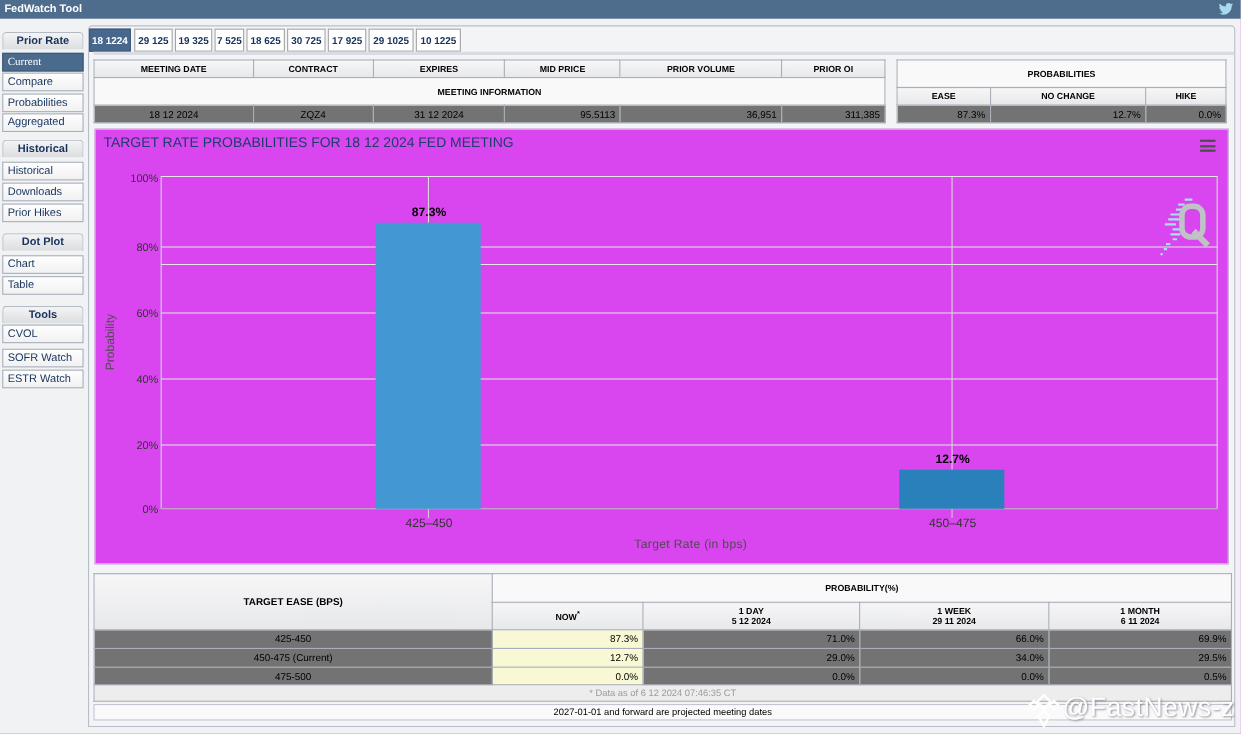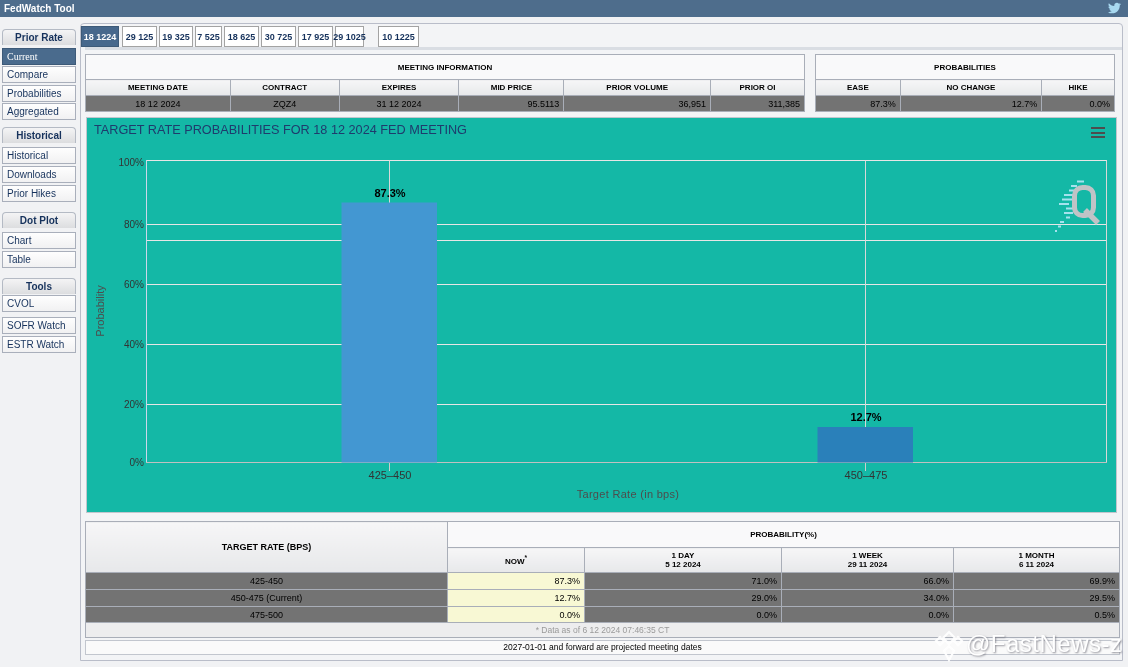--- a/index.html
+++ b/index.html
@@ -57,37 +57,37 @@
 <div class="abs sb" style="top:316.5px;">SOFR Watch</div>
 <div class="abs sb" style="top:335.5px;">ESTR Watch</div>
 
 <div class="abs tab tabsel" style="left:81px; width:38px;">18 1224</div>
 <div class="abs tab" style="left:122px; width:35px;">29 125</div>
 <div class="abs tab" style="left:159px; width:34px;">19 325</div>
 <div class="abs tab" style="left:195px; width:27px;">7 525</div>
 <div class="abs tab" style="left:224px; width:35px;">18 625</div>
 <div class="abs tab" style="left:261px; width:35px;">30 725</div>
 <div class="abs tab" style="left:298px; width:35px;">17 925</div>
-<div class="abs tab" style="left:335px; width:29px;">29 1025</div>
+<div class="abs tab" style="left:335px; width:41px;">29 1025</div>
 <div class="abs tab" style="left:378px; width:41px;">10 1225</div>
 <div id="tabstrip" class="abs"></div>
 
 <table class="abs box" style="left:85px; top:54px; width:720px;">
 <tbody>
-      <tr>
-        <td class="ttl" colspan="6" style="height:25px;">MEETING INFORMATION</td>
-      </tr>
-<tr style="height:16px;">
+      <tr style="height:16px;">
 <td class="hdr" style="width:145px;">MEETING DATE</td>
 <td class="hdr" style="width:109px;">CONTRACT</td>
 <td class="hdr" style="width:120px;">EXPIRES</td>
 <td class="hdr" style="width:105px;">MID PRICE</td>
 <td class="hdr" style="width:147px;">PRIOR VOLUME</td>
 <td class="hdr" style="width:94px;">PRIOR OI</td>
 </tr>
+<tr>
+        <td class="ttl" colspan="6" style="height:25px;">MEETING INFORMATION</td>
+      </tr>
 <tr style="height:16px;">
 <td class="val vc">18 12 2024</td>
 <td class="val vc">ZQZ4</td>
 <td class="val vc">31 12 2024</td>
 <td class="val vr">95.5113</td>
 <td class="val vr">36,951</td>
 <td class="val vr">311,385</td>
 </tr>
 </tbody>
   </table>
@@ -103,21 +103,21 @@
 <td class="hdr" style="width:73px;">HIKE</td>
 </tr>
 <tr style="height:16px;">
 <td class="val vr">87.3%</td>
 <td class="val vr">12.7%</td>
 <td class="val vr">0.0%</td>
 </tr>
 </tbody>
   </table>
 
-<div class="abs" style="left:86px; top:117px; width:1031px; height:396px; background:#14b8a6; border:1px solid #c2c6ce;">
+<div class="abs" style="left:86px; top:117px; width:1031px; height:396px; background:#d946ef; border:1px solid #c2c6ce;">
   <div class="abs" style="left:7px; top:5px; color:#1f3b6d; font-size:12.7px; letter-spacing:0;">TARGET RATE PROBABILITIES FOR 18 12 2024 FED MEETING</div>
 
   <div class="abs" style="left:1004px; top:9px;">
     <div style="width:14px;height:2px;background:#4d4d4d;margin-bottom:2.5px;"></div>
     <div style="width:14px;height:2px;background:#4d4d4d;margin-bottom:2.5px;"></div>
     <div style="width:14px;height:2px;background:#4d4d4d;"></div>
   </div>
   <svg class="abs" style="left:0;top:0;" width="1029" height="394">
 
     <g stroke="#e6e6e6" stroke-width="1">
@@ -180,21 +180,21 @@
       </g>
       <rect x="987.5" y="69.5" width="19" height="28" rx="8" fill="none" stroke="#c0c3c6" stroke-width="5"></rect>
       <line x1="998" y1="92" x2="1011" y2="105" stroke="#c0c3c6" stroke-width="5.5"></line>
     </g>
   </svg>
 </div>
 
 <table class="abs box" id="btable" style="left:85px; top:521px; width:1035px;">
 <tbody>
       <tr style="height:26px;">
-  <td class="hdr" rowspan="2" style="width:362px; font-size:9px;">TARGET RATE (BPS)</td>
+  <td class="hdr" rowspan="2" style="width:362px; font-size:9px;">TARGET EASE (BPS)</td>
   <td class="ttl" colspan="4">PROBABILITY(%)</td>
 </tr>
 <tr style="height:25px;">
   <td class="hdr" style="width:137px;">NOW<sup>*</sup></td>
   <td class="hdr" style="width:197px;">1 DAY<br>5 12 2024</td>
   <td class="hdr" style="width:172px;">1 WEEK<br>29 11 2024</td>
   <td class="hdr" style="width:166px;">1 MONTH<br>6 11 2024</td>
 </tr>
 <tr style="height:17px;">
         <td class="val vc">425-450</td>

